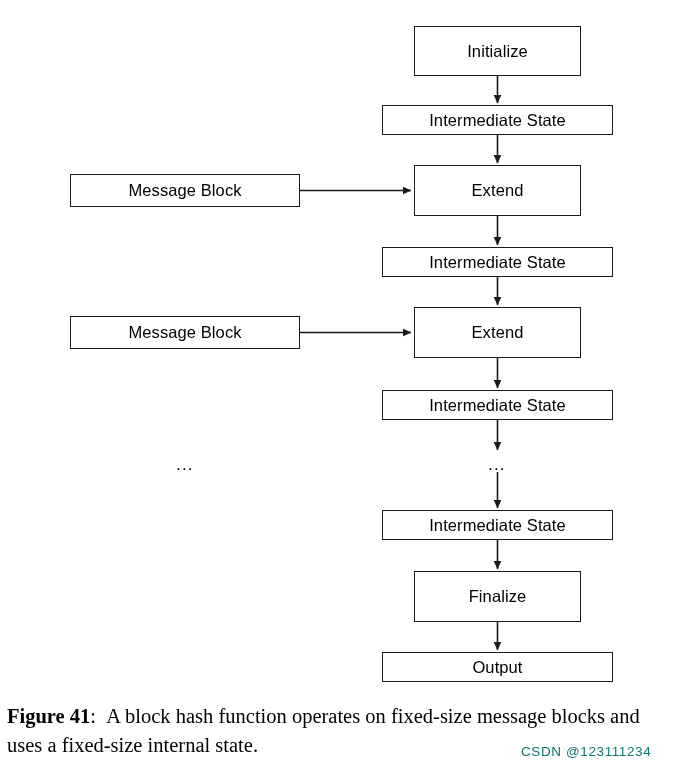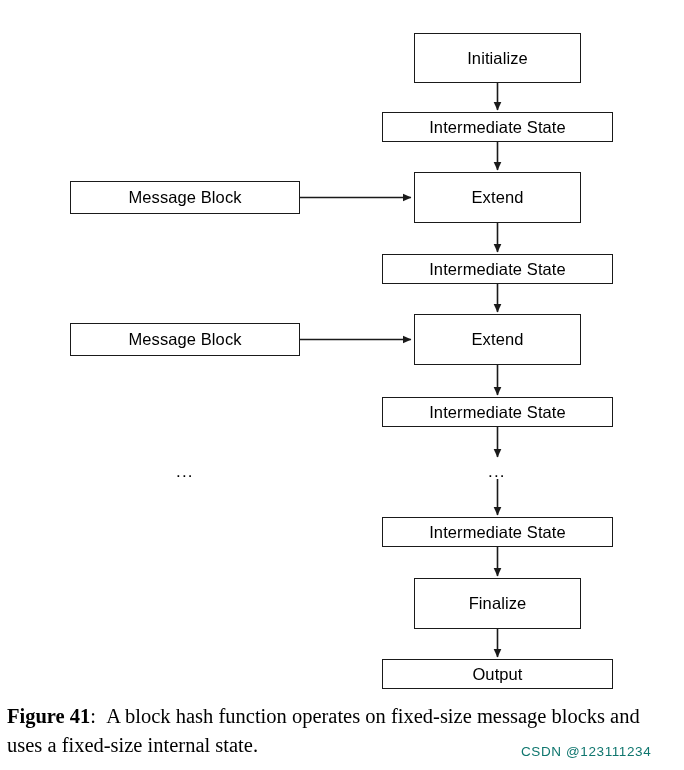--- a/index.html
+++ b/index.html
@@ -11,21 +11,21 @@
     width: 684px;
     height: 770px;
     position: relative;
     font-family: "Liberation Sans", sans-serif;
     overflow: hidden;
   }
 
   #figure-canvas {
     position: absolute;
     left: 0;
-    top: 7px;
+    top: 0;
     width: 684px;
     height: 695px;
   }
 
   .node {
     position: absolute;
     box-sizing: border-box;
     background: #ffffff;
     border: 1.6px solid #1a1a1a;
     color: #000000;

